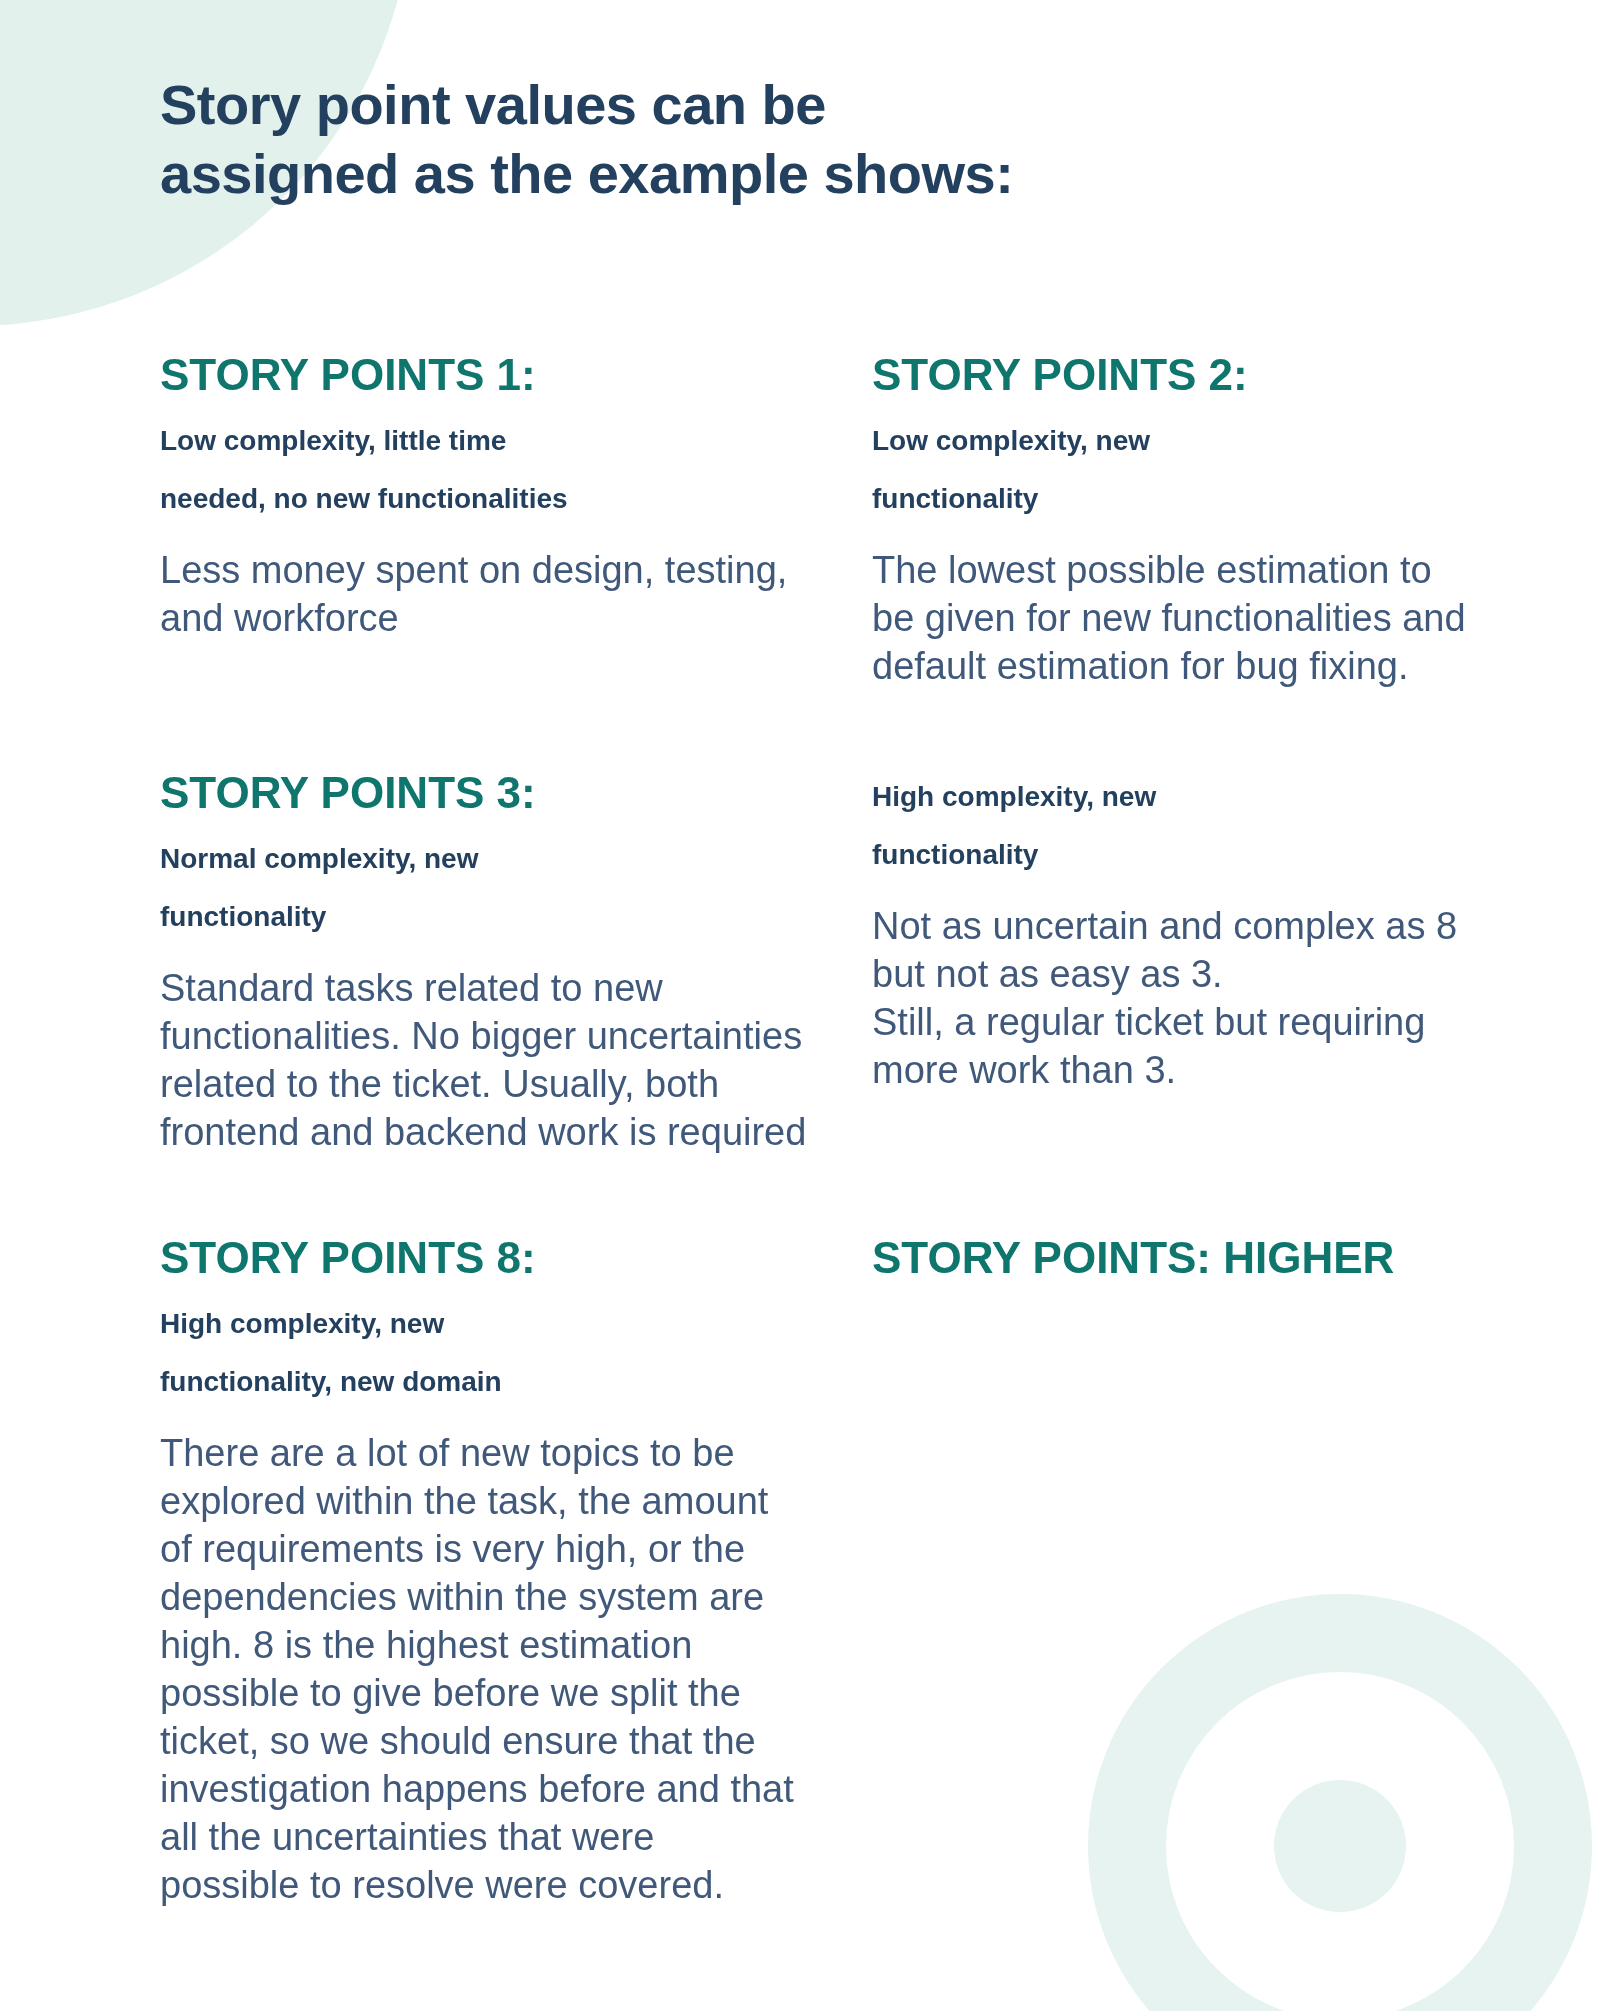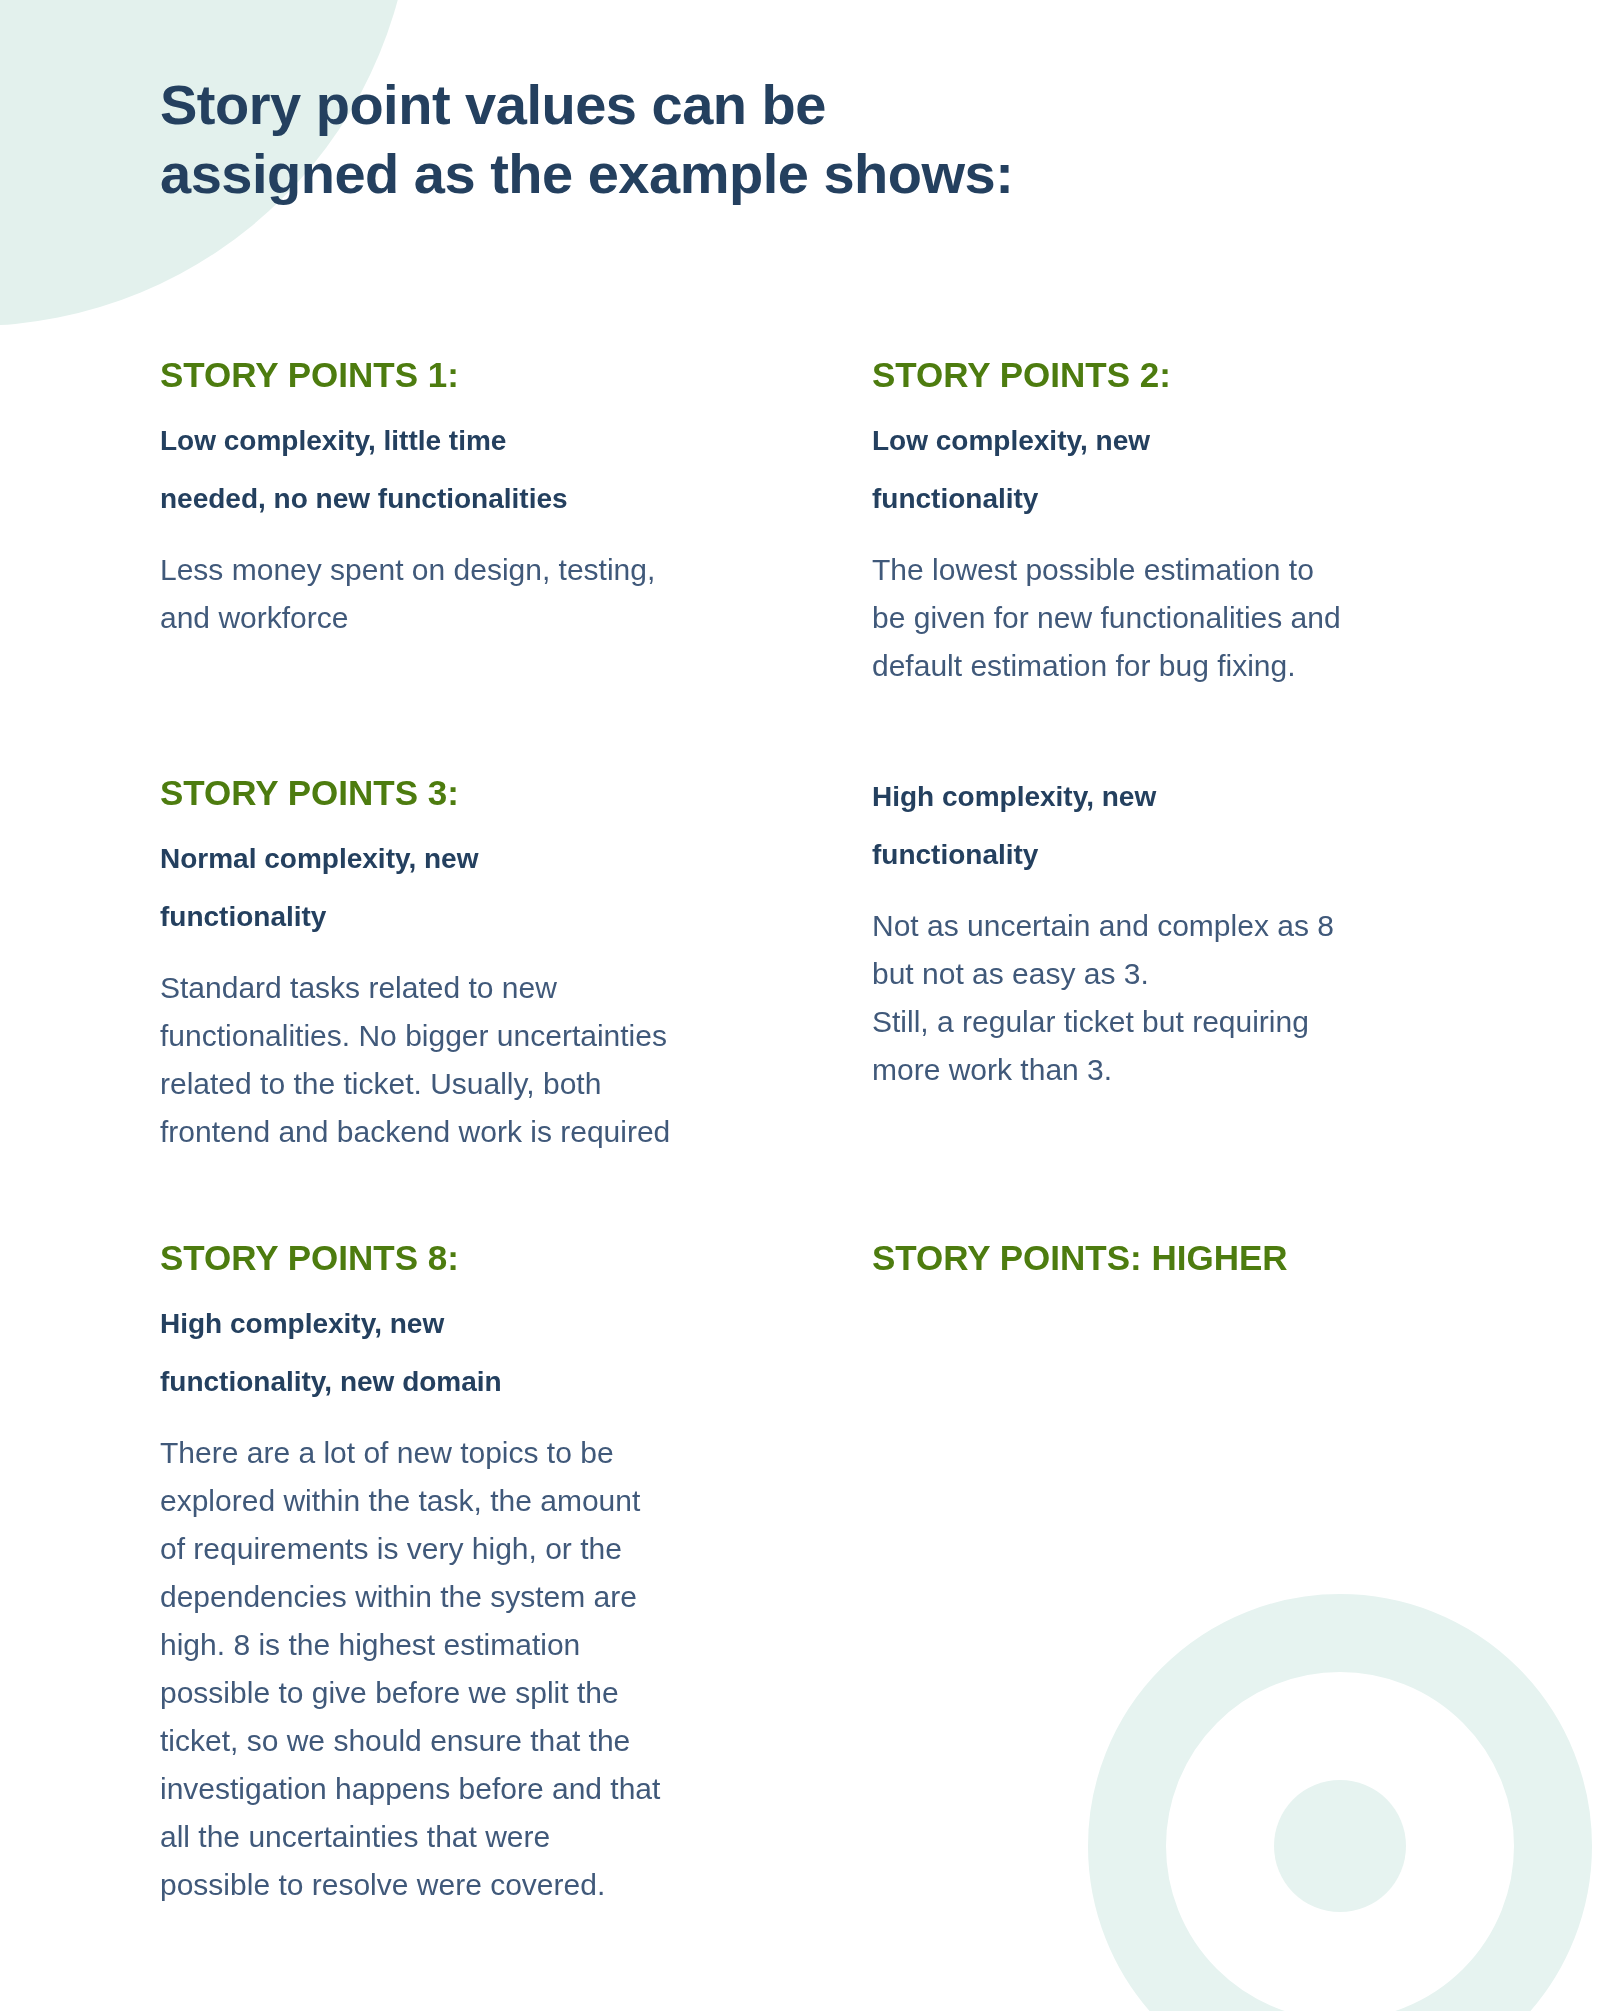--- a/index.html
+++ b/index.html
@@ -62,37 +62,37 @@
     }
     .cell { position: absolute; }
     .c1 { left: 160px; top: 350px; width: 670px; }
     .c2 { left: 872px; top: 350px; width: 660px; }
     .c3 { left: 160px; top: 768px; width: 690px; }
     .c4 { left: 872px; top: 768px; width: 660px; }
     .c5 { left: 160px; top: 1233px; width: 690px; }
     .c6 { left: 872px; top: 1233px; width: 690px; }
     .heading {
       margin: 0 0 12px 0;
-      font-size: 35px;
+      font-size: 44px;
       line-height: 50px;
       font-weight: 700;
-      color: #4d7c0f;
+      color: #0f766e;
       white-space: pre-line;
     }
     .subheading {
       margin: 0 0 18px 0;
       font-size: 28px;
       line-height: 58px;
       font-weight: 700;
       color: #24405f;
       white-space: pre-line;
     }
     .bodytext {
       margin: 0;
-      font-size: 30px;
+      font-size: 38px;
       line-height: 48px;
       font-weight: 400;
       color: #40597a;
       white-space: pre-line;
     }
   </style>
 </head>
 <body>
 
 <div class="page">

